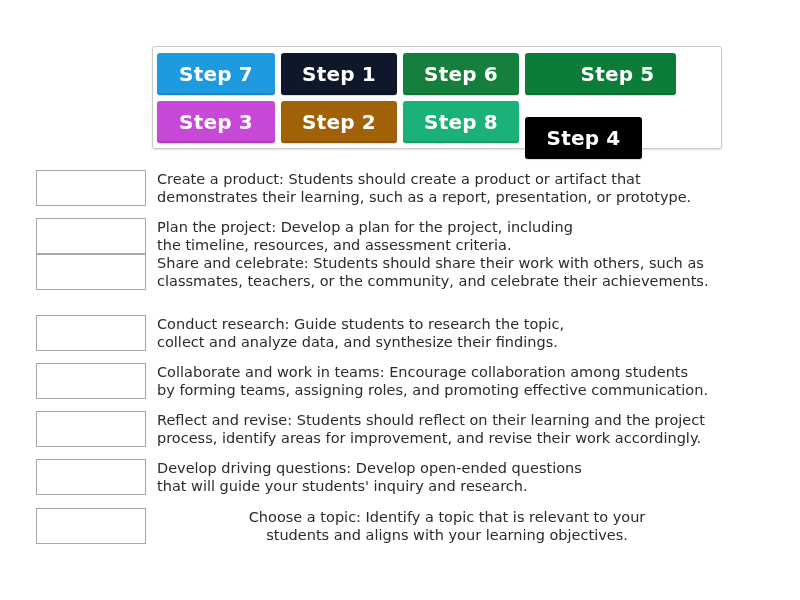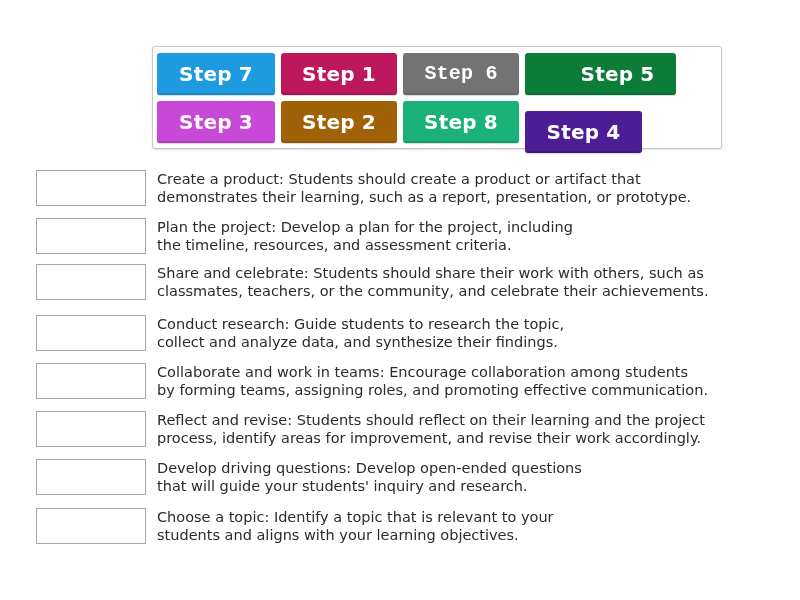--- a/index.html
+++ b/index.html
@@ -69,42 +69,42 @@
       white-space: pre;
     }
   </style>
 </head>
 <body>
 
 <div class="page">
 
   <div class="tile-tray">
     <div class="tile" style="left: 4px; top: 6px; width: 118px; background: rgb(30, 154, 224);">Step 7</div>
-    <div class="tile" style="left: 128px; top: 6px; width: 116px; background: #be185d;">Step 1</div>
-    <div class="tile" style="left: 250px; top: 6px; width: 116px; background: #737373; font-family: Liberation Mono, monospace;">Step 6</div>
+    <div class="tile" style="left: 128px; top: 6px; width: 116px; background: #0f172a;">Step 1</div>
+    <div class="tile" style="left: 250px; top: 6px; width: 116px; background: #15803d;">Step 6</div>
     <div class="tile" style="left: 372px; top: 6px; width: 117px; background: rgb(11, 125, 57); padding-left: 34px;">Step 5</div>
     <div class="tile" style="left: 4px; top: 54px; width: 118px; background: rgb(200, 72, 216);">Step 3</div>
     <div class="tile" style="left: 128px; top: 54px; width: 116px; background: #a16207;">Step 2</div>
     <div class="tile" style="left: 250px; top: 54px; width: 116px; background: rgb(27, 178, 122);">Step 8</div>
-    <div class="tile" style="left: 372px; top: 64px; width: 117px; background: #4c1d95;">Step 4</div>
+    <div class="tile" style="left: 372px; top: 70px; width: 117px; background: #000000;">Step 4</div>
   </div>
 
   <div class="row" style="top:170px;">
     <div class="drop-box"></div>
     <div class="row-text"><span>Create a product: Students should create a product or artifact that</span>
 <span>demonstrates their learning, such as a report, presentation, or prototype.</span></div>
   </div>
 
   <div class="row" style="top:218px;">
     <div class="drop-box"></div>
     <div class="row-text"><span>Plan the project: Develop a plan for the project, including</span>
 <span>the timeline, resources, and assessment criteria.</span></div>
   </div>
 
-  <div class="row" style="top:264px;padding-left:13px;">
+  <div class="row" style="top:254px;padding-left:13px;">
     <div class="drop-box"></div>
     <div class="row-text"><span>Share and celebrate: Students should share their work with others, such as</span>
 <span>classmates, teachers, or the community, and celebrate their achievements.</span></div>
   </div>
 
   <div class="row" style="top:315px;">
     <div class="drop-box"></div>
     <div class="row-text"><span>Conduct research: Guide students to research the topic,</span>
 <span>collect and analyze data, and synthesize their findings.</span></div>
   </div>
@@ -120,19 +120,19 @@
     <div class="row-text"><span>Reflect and revise: Students should reflect on their learning and the project</span>
 <span>process, identify areas for improvement, and revise their work accordingly.</span></div>
   </div>
 
   <div class="row" style="top:459px;">
     <div class="drop-box"></div>
     <div class="row-text"><span>Develop driving questions: Develop open-ended questions</span>
 <span>that will guide your students' inquiry and research.</span></div>
   </div>
 
-  <div class="row" style="top:508px;">
+  <div class="row" style="top:508px;text-align:center;">
     <div class="drop-box"></div>
     <div class="row-text"><span>Choose a topic: Identify a topic that is relevant to your</span>
 <span>students and aligns with your learning objectives.</span></div>
   </div>
 
 </div>
 
 </body></html>

